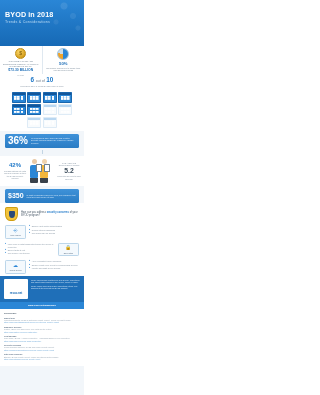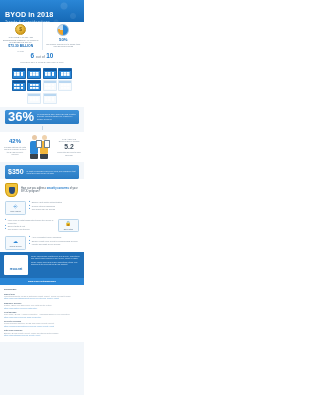--- a/index.html
+++ b/index.html
@@ -6,21 +6,21 @@
   body{
     width:84px;height:395px;overflow:hidden;
     font-family:"Liberation Sans", sans-serif;
     color:#2b3b4e;
     -webkit-font-smoothing:none;
   }
   .page{width:84px;height:395px;position:relative;background:#f2f6fa;}
 
   
   .header{
-    position:relative;height:22px;
+    position:relative;height:46px;
     background:#1f78c8;
     background-image:
       radial-gradient(circle at 64px 6px, rgba(255,255,255,.10) 3px, rgba(255,255,255,0) 4px),
       radial-gradient(circle at 73px 16px, rgba(255,255,255,.08) 2.5px, rgba(255,255,255,0) 3.5px),
       radial-gradient(circle at 56px 22px, rgba(255,255,255,.07) 2px, rgba(255,255,255,0) 3px),
       radial-gradient(circle at 78px 28px, rgba(255,255,255,.08) 2px, rgba(255,255,255,0) 3px),
       linear-gradient(180deg,#2a86d6 0%, #1669b5 100%);
     overflow:hidden;
   }
   .hdr-title{
@@ -93,21 +93,21 @@
   .bldg.on{background:#2a86d6;border-color:#1a66ad;}
   .bldg.on .roof{background:#13569a;}
   .bldg.off{opacity:.32;}
 
   
   .callout36{
     margin:3px 5px 0;background:linear-gradient(180deg,#3f92d9,#2a7cc4);
     border-radius:1.5px;display:flex;align-items:center;
     padding:3px 3px;gap:3px;
   }
-  .c36-num{font-size:13px;font-weight:bold;color:#ffffff;line-height:8px;}
+  .c36-num{font-size:10px;font-weight:bold;color:#ffffff;line-height:8px;}
   .c36-txt{font-size:2.2px;line-height:2.8px;color:#dcecfa;}
 
   .connector{width:1px;height:4px;background:#c3d5e4;margin:2px auto;}
 
   
   .trio{
     display:flex;align-items:center;background:#ffffff;
     padding:3px 3px;gap:2px;
   }
   .trio-col{flex:1;text-align:center;}

